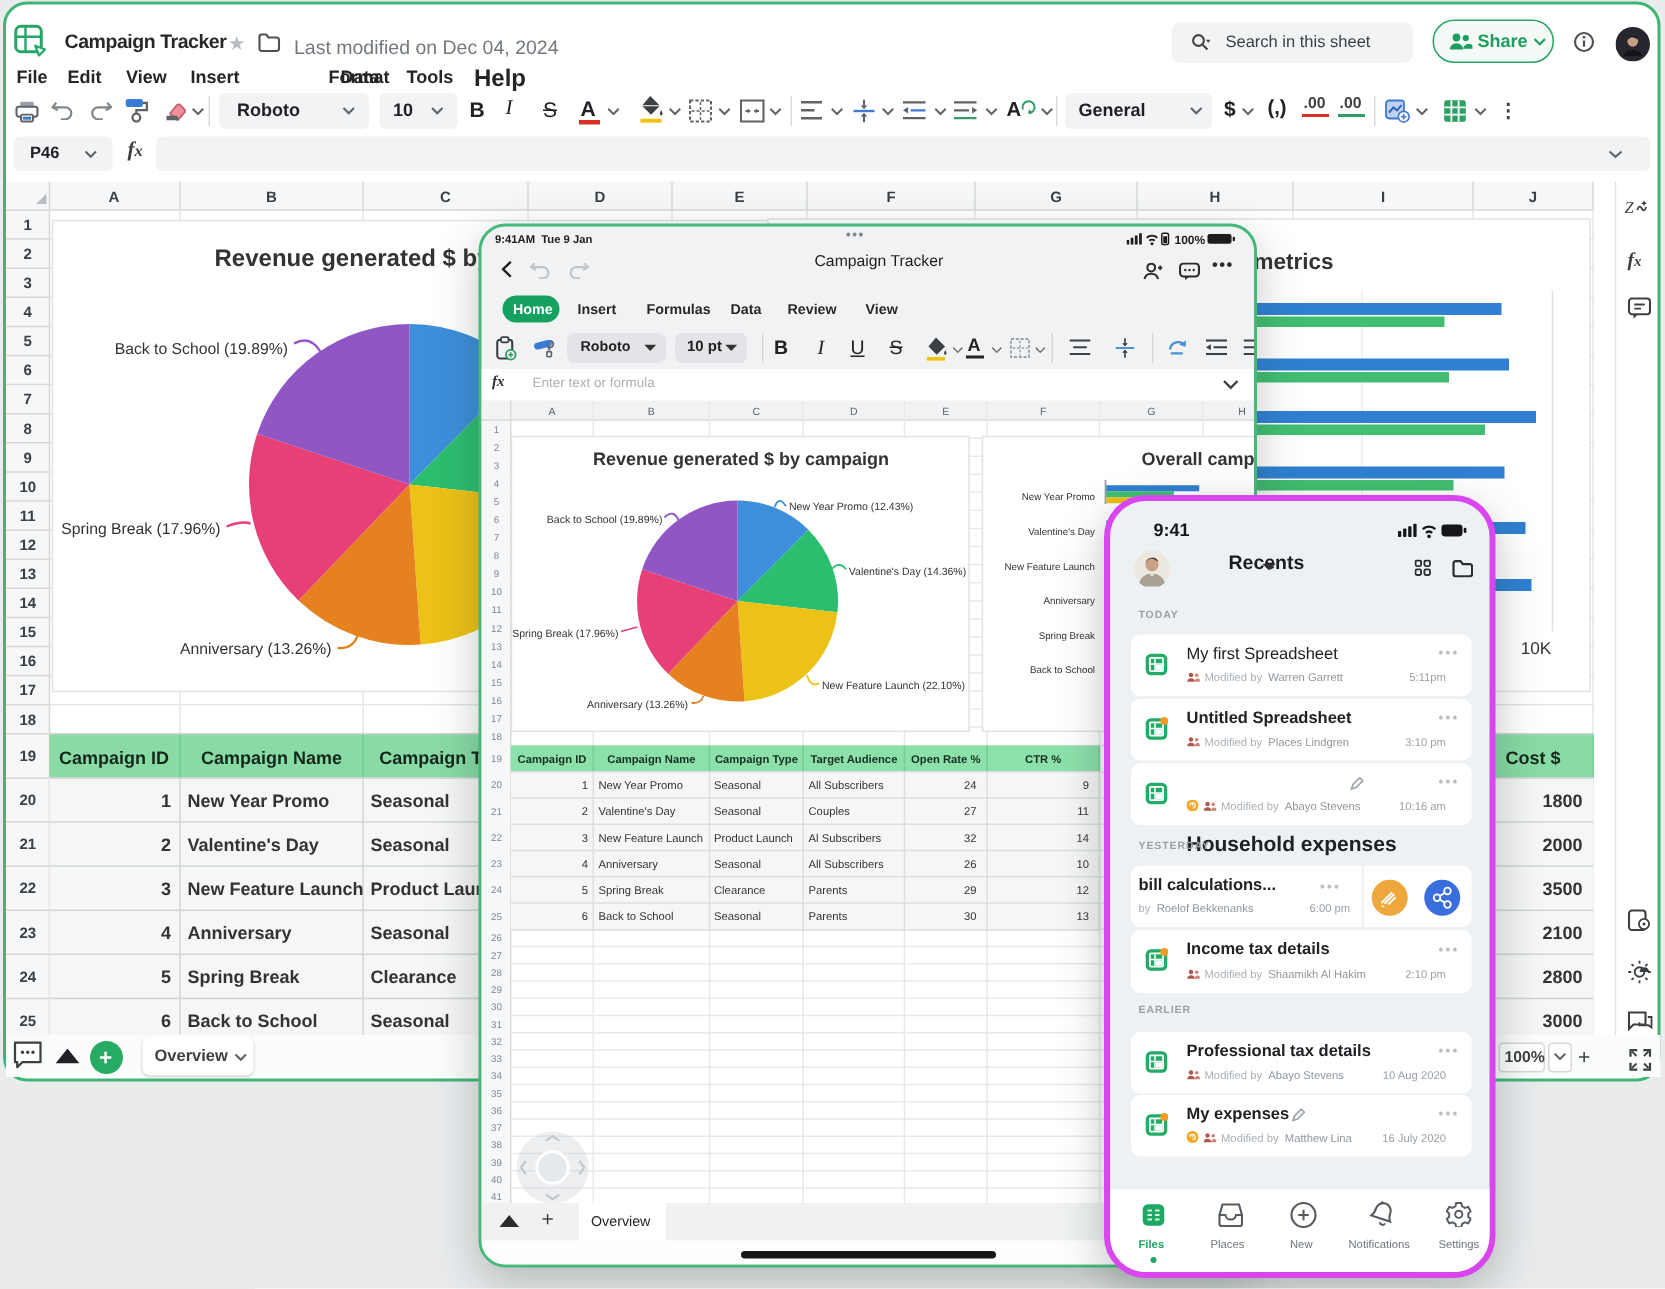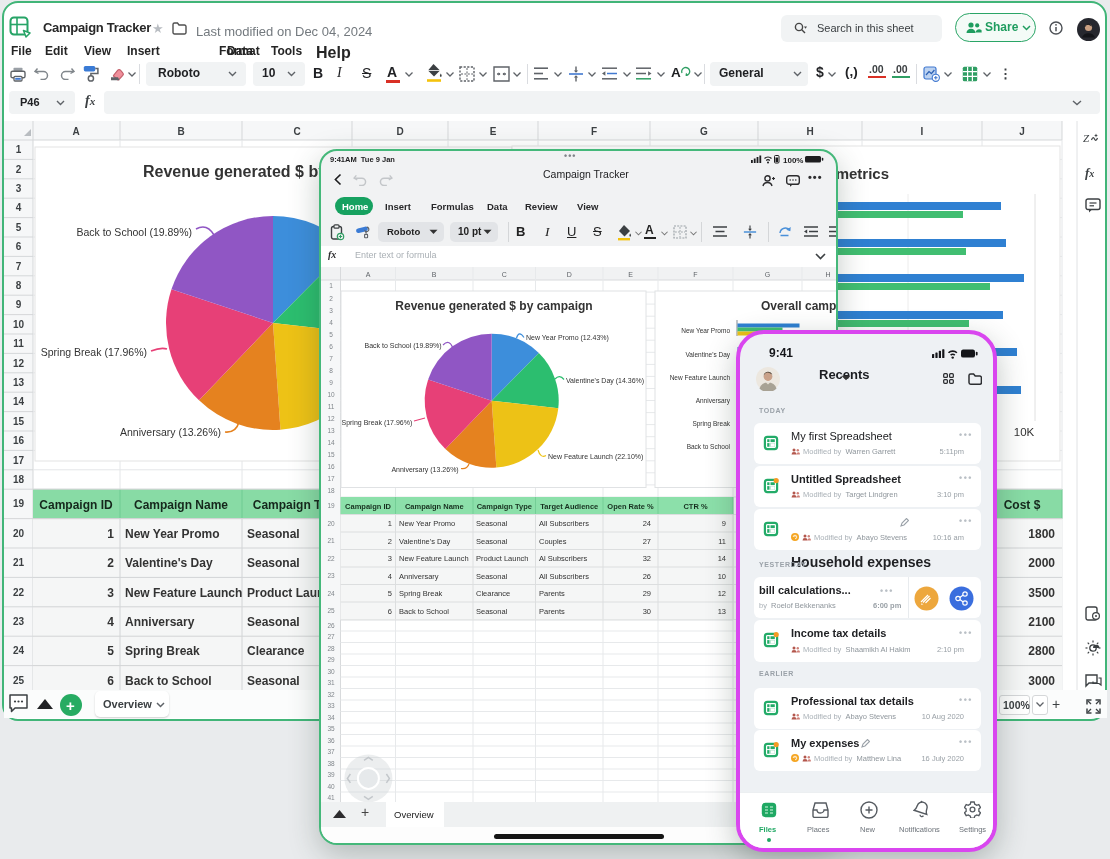--- a/index.html
+++ b/index.html
@@ -978,21 +978,21 @@
 <rect x="7.6" y="8.2" width="4.2" height="3.6" fill="#fff"></rect>
         <circle cx="13.2" cy="2.6" r="2.6" fill="#f59b23"></circle>
       </svg>
       <div class="t" style="left:51px;top:139px;font-size:11px;font-weight:bold;color:#202124;">Untitled Spreadsheet</div>
       <svg class="abs" style="left:51px;top:157px" width="9" height="7" viewBox="0 0 9 7">
 <circle cx="3" cy="2" r="1.5" fill="#b3574d"></circle>
         <path d="M0.5,6.5 a2.5,2.4 0 0 1 5,0 Z" fill="#b3574d"></path>
 <circle cx="6.8" cy="2.2" r="1.2" fill="#cf8078"></circle>
         <path d="M5.4,6.5 a2,2 0 0 1 3.4,-1.6 l0.1,1.6 Z" fill="#cf8078"></path>
 </svg>
-      <div class="t" style="left:63px;top:156px;font-size:7.5px;color:#aab1b7;">Modified by&nbsp;&nbsp;<span style="color:#8f969c">Target Lindgren</span></div>
+      <div class="t" style="left:63px;top:156px;font-size:7.5px;color:#aab1b7;">Modified by&nbsp;&nbsp;<span style="color:#8f969c">Places Lindgren</span></div>
       <div class="t" style="left:219px;top:139px;font-size:9px;letter-spacing:1.5px;color:#b9bfc5;font-weight:bold;">•••</div>
       <div class="t" style="right:29px;top:156px;font-size:7.5px;color:#9aa1a7;">3:10 pm</div>
       <div class="abs" style="left:14px;top:175px;width:227px;height:41px;background:#fff;border-radius:6px;"></div>
       <svg class="abs" style="left:23px;top:187px" width="16" height="16" viewBox="0 0 16 16">
 <rect x="0.8" y="0.8" width="14.4" height="14.4" rx="3.6" fill="#23ab68"></rect>
 <rect x="3.6" y="3.6" width="8.8" height="8.8" rx="0.8" fill="none" stroke="#fff" stroke-width="1.2"></rect>
 <line x1="7" y1="3.6" x2="7" y2="12.4" stroke="#fff" stroke-width="1"></line>
 <line x1="3.6" y1="7.6" x2="12.4" y2="7.6" stroke="#fff" stroke-width="1"></line>
 <rect x="7.6" y="8.2" width="4.2" height="3.6" fill="#fff"></rect>
       </svg>
@@ -1012,21 +1012,21 @@
 </svg>
       <div class="t" style="left:74px;top:199px;font-size:7.5px;color:#aab1b7;">Modified by&nbsp;&nbsp;<span style="color:#8f969c">Abayo Stevens</span></div>
       <div class="t" style="left:219px;top:182px;font-size:9px;letter-spacing:1.5px;color:#b9bfc5;font-weight:bold;">•••</div>
       <div class="t" style="right:29px;top:199px;font-size:7.5px;color:#9aa1a7;">10:16 am</div>
       <div class="t" style="left:19px;top:227px;font-size:7px;letter-spacing:0.6px;color:#9aa1a8;font-weight:bold;">YESTERDAY</div>
       <div class="abs" style="left:14px;top:243px;width:227px;height:41px;background:#fff;border-radius:6px;"></div>
       <div class="abs" style="left:168px;top:243px;width:1px;height:41px;background:#e8ebee;"></div>
       <div class="t" style="left:19px;top:250px;font-size:11px;font-weight:bold;color:#202124;">bill calculations...</div>
       <div class="t" style="left:140px;top:252px;font-size:9px;letter-spacing:1.5px;color:#b9bfc5;font-weight:bold;">•••</div>
       <div class="t" style="left:19px;top:267px;font-size:7.5px;color:#aab1b7;">by&nbsp;&nbsp;<span style="color:#8f969c">Roelof Bekkenanks</span></div>
-      <div class="t" style="left:133px;top:267px;font-size:7.5px;color:#9aa1a7;font-weight:bold;">6:00 pm</div>
+      <div class="t" style="left:133px;top:267px;font-size:7.5px;color:#9aa1a7;">6:00 pm</div>
       <svg class="abs" style="left:174px;top:252px" width="25" height="25" viewBox="0 0 25 25">
 <circle cx="12.5" cy="12.5" r="12" fill="#eda73d"></circle>
 <path d="M7,16 l7,-7 m-5,7.5 l6.5,-6.5 m-4,7 l5,-5" stroke="#fff" stroke-width="1.2" fill="none"></path>
 <path d="M7,17.5 l2.5,0.5 -2,1 Z" fill="#fff"></path>
 </svg>
       <svg class="abs" style="left:209px;top:252px" width="25" height="25" viewBox="0 0 25 25">
 <circle cx="12.5" cy="12.5" r="12" fill="#3a6ede"></circle>
 <g fill="none" stroke="#fff" stroke-width="1.2">
 <circle cx="9" cy="12.5" r="2.2"></circle>
           <circle cx="16" cy="8" r="2.2"></circle>

